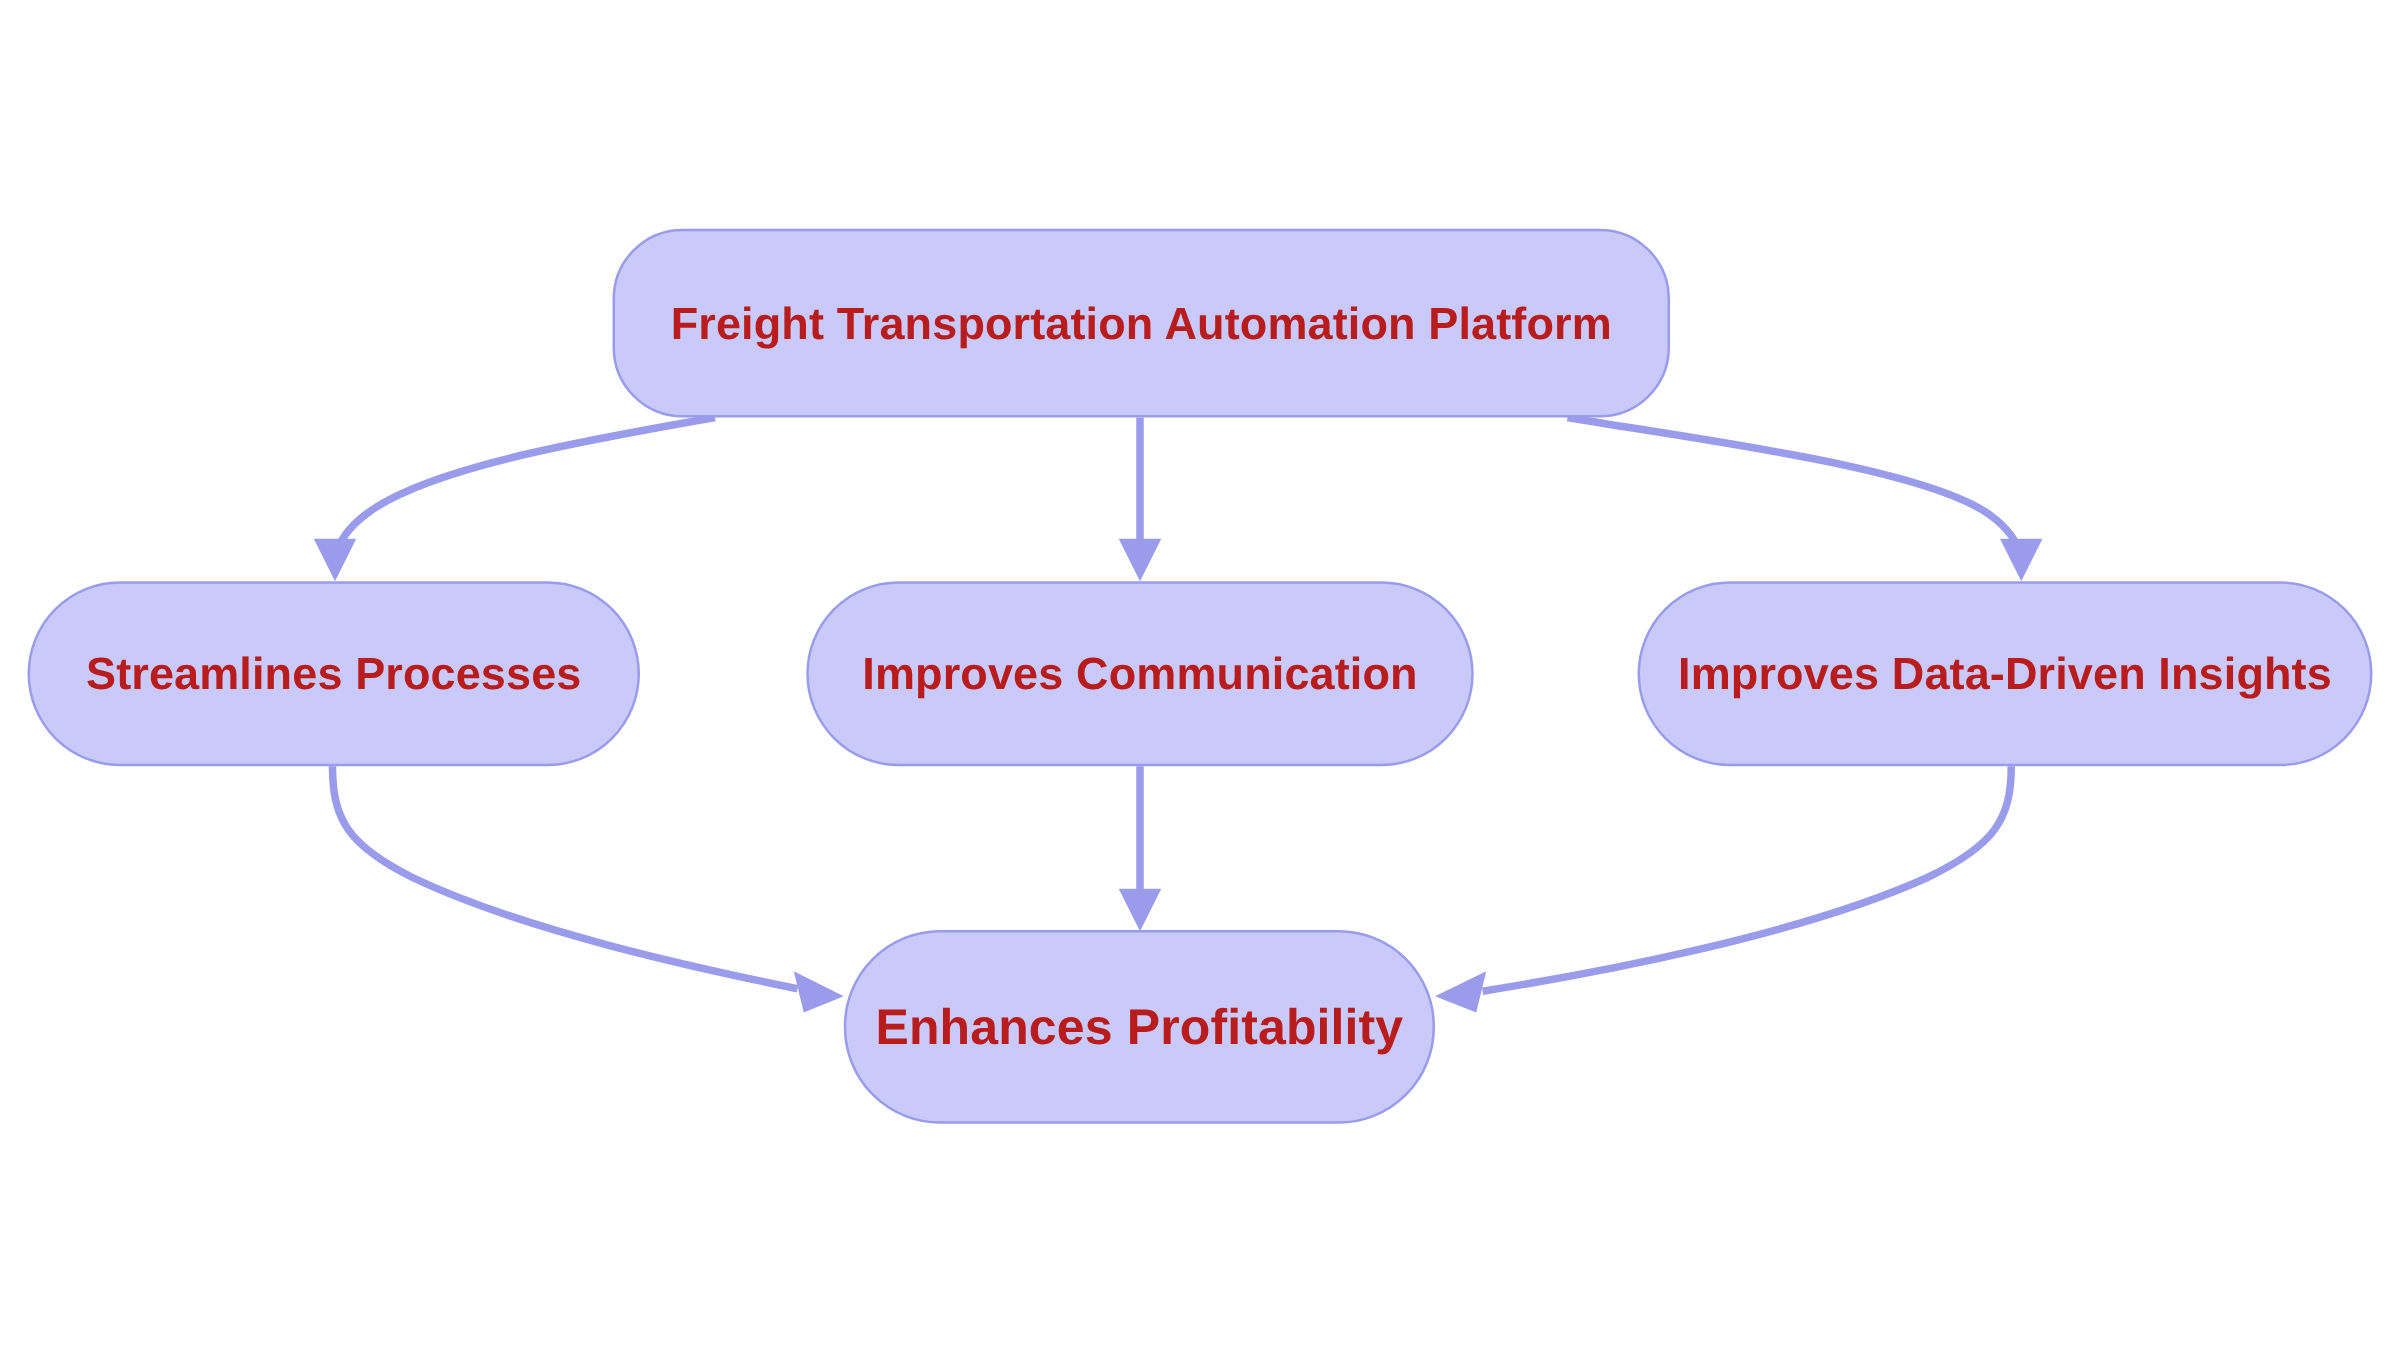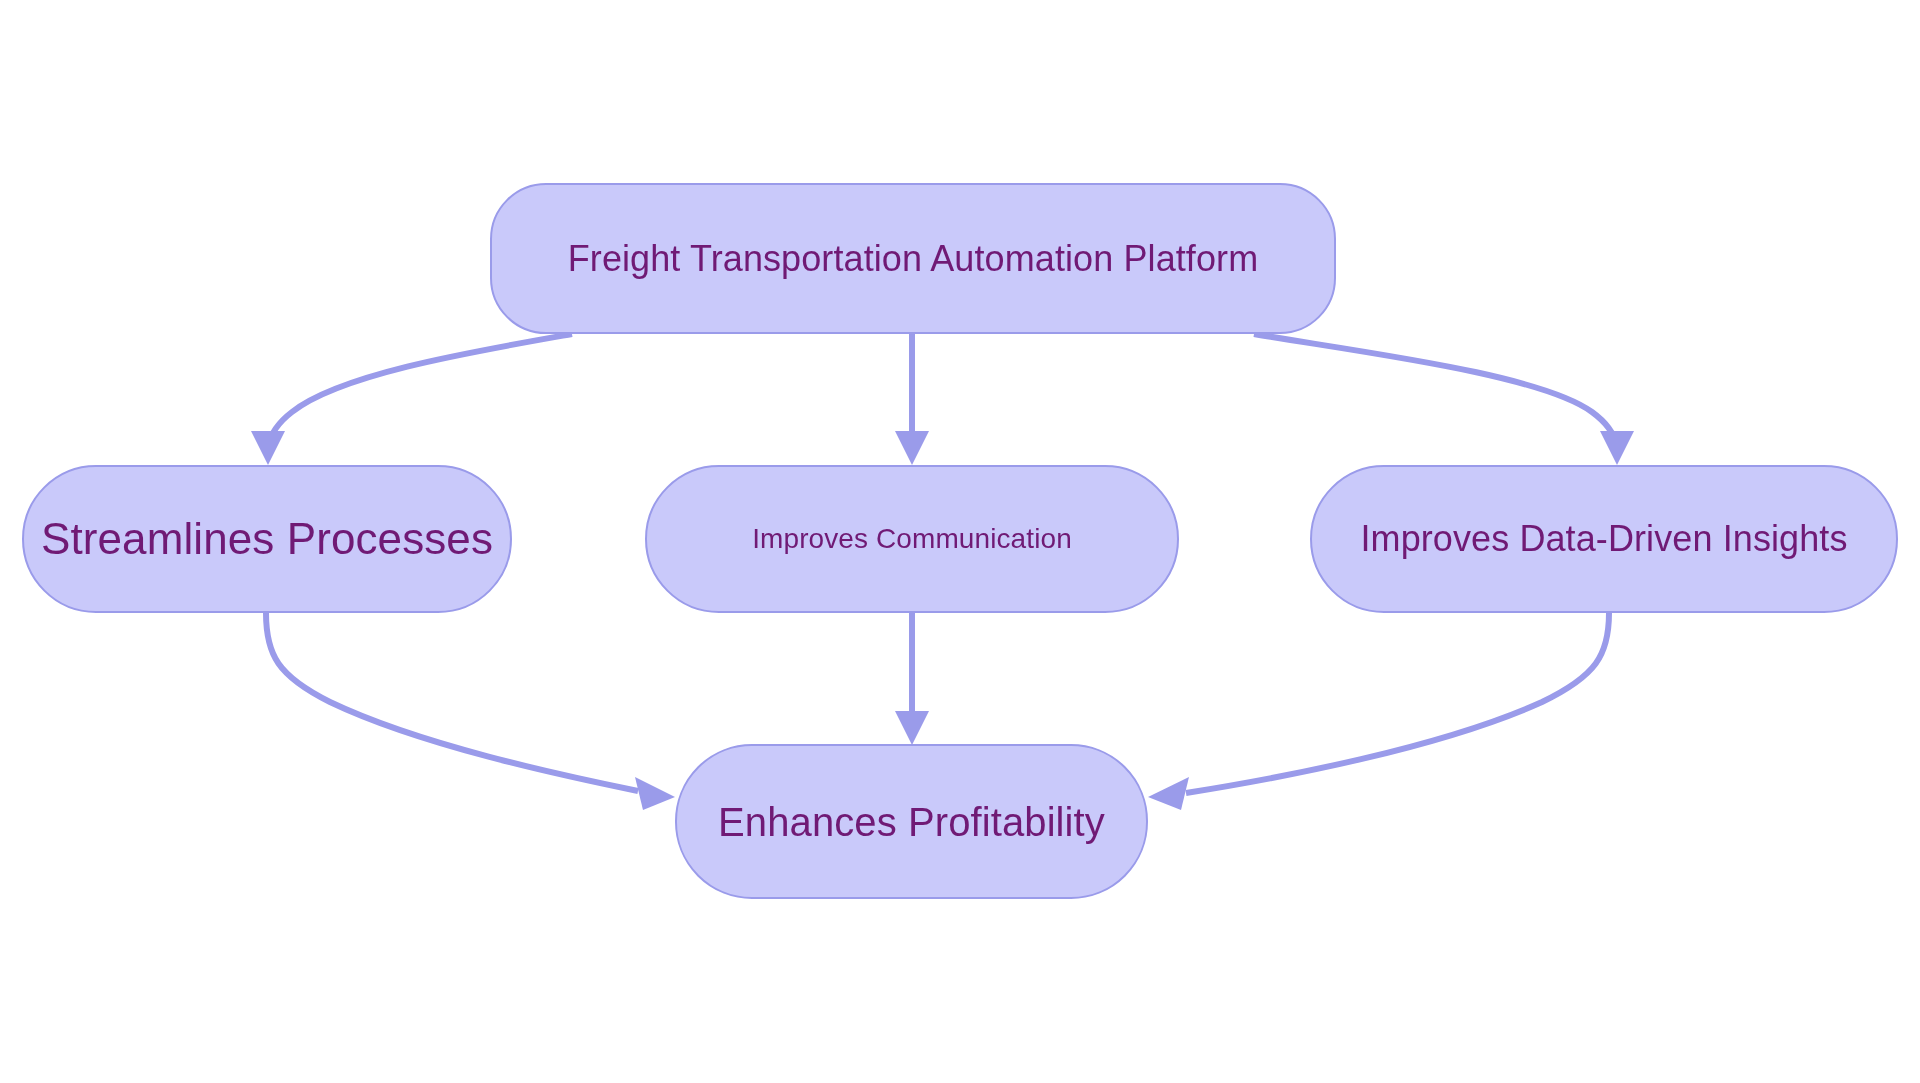--- a/index.html
+++ b/index.html
@@ -43,23 +43,23 @@
     position: absolute;
     box-sizing: border-box;
     background: #c9c9fa;
     border: 2px solid #9a9bea;
     display: flex;
     align-items: center;
     justify-content: center;
     text-align: center;
   }
   .node-label {
-    color: #701a75;
+    color: #b91c1c;
     font-family: "Liberation Sans", sans-serif;
-    font-weight: 400;
+    font-weight: 700;
     letter-spacing: 0.1px;
     white-space: nowrap;
     line-height: 1.1;
   }
   
   #node-root {
     left: 490px;
     top: 183px;
     width: 846px;
     height: 151px;
@@ -67,30 +67,30 @@
   }
   #node-root .node-label { font-size: 36px; }
 
   #node-streamlines {
     left: 22px;
     top: 465px;
     width: 490px;
     height: 148px;
     border-radius: 74px;
   }
-  #node-streamlines .node-label { font-size: 44px; }
+  #node-streamlines .node-label { font-size: 36px; }
 
   #node-communication {
     left: 645px;
     top: 465px;
     width: 534px;
     height: 148px;
     border-radius: 74px;
   }
-  #node-communication .node-label { font-size: 28px; }
+  #node-communication .node-label { font-size: 36px; }
 
   #node-insights {
     left: 1310px;
     top: 465px;
     width: 588px;
     height: 148px;
     border-radius: 74px;
   }
   #node-insights .node-label { font-size: 36px; }
 

